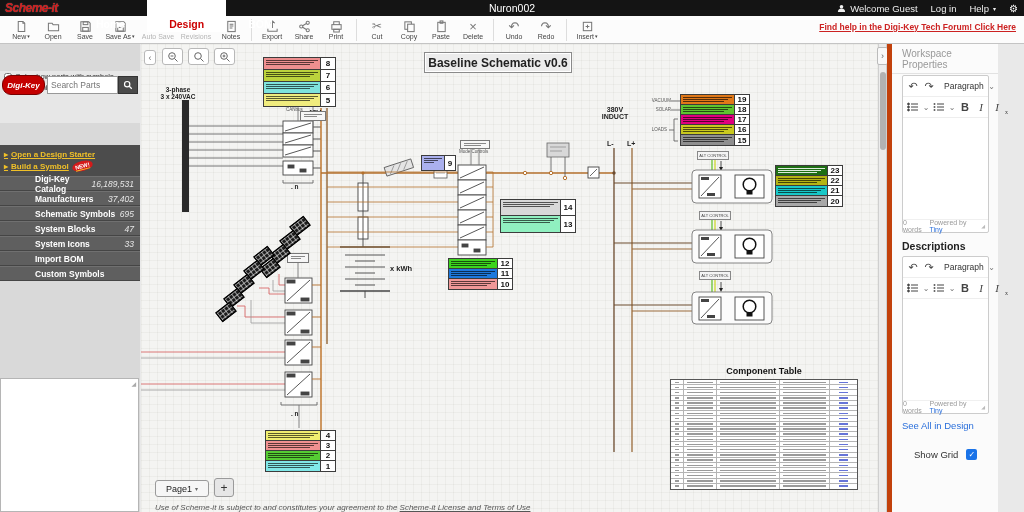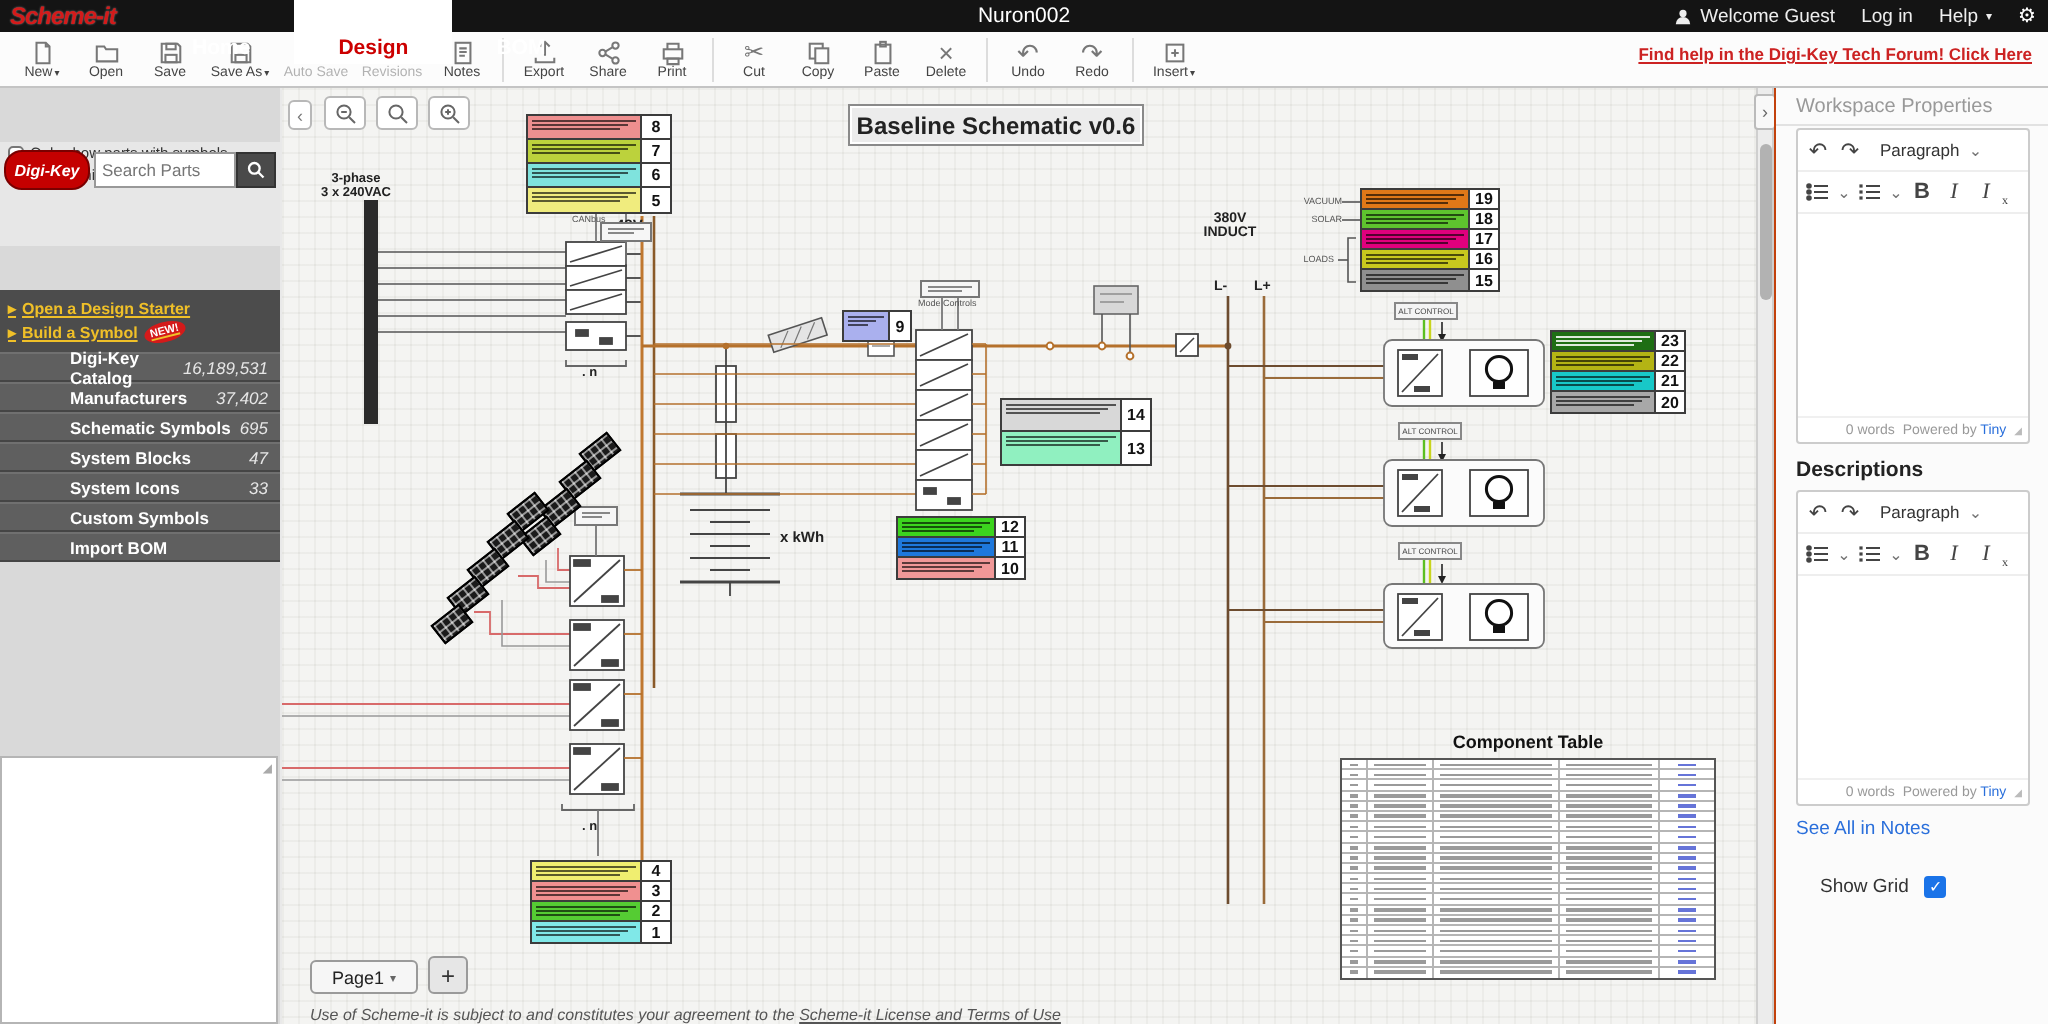--- a/index.html
+++ b/index.html
@@ -95,21 +95,21 @@
   .page-add { left:73px; top:434px; width:20px; height:19px; background:#e6e6e6; border:1px solid #9a9a9a; border-radius:3px; display:flex; align-items:center; justify-content:center; font-size:12px; color:#333; cursor:pointer; }
   .license { position:absolute; left:14px; top:459px; font-size:8px; font-style:italic; color:#555; }
   .license a { color:#555; text-decoration:underline; cursor:pointer; }
 
   
   .vscroll { position:absolute; left:878px; top:44px; width:9px; height:468px; background:#ececec; border-left:1px solid #cfcfcf; border-right:1px solid #cfcfcf; z-index:15; }
   .vthumb { position:absolute; left:1px; top:28px; width:6px; height:78px; background:#b2b2b2; border-radius:3px; }
   .collapse-btn { position:absolute; left:877px; top:47px; width:11px; height:18px; background:#f8f8f8; border:1px solid #bbb; border-radius:2px; font-size:9px; color:#666; display:flex; align-items:center; justify-content:center; cursor:pointer; z-index:16; }
 
   
-  .rpanel { position:absolute; left:887px; top:44px; width:137px; height:468px; background:#fbfbfb; border-left:1px solid #c2410c; z-index:20; }
+  .rpanel { position:absolute; left:887px; top:44px; width:111px; height:468px; background:#fbfbfb; border-left:5px solid #c2410c; z-index:20; }
   .rp-header { padding:4px 0 3px 10px; color:#999; font-size:10px; border-bottom:1px solid #e2e2e2; }
   .rp-label { padding:7px 0 3px 10px; color:#222; font-size:10.5px; font-weight:bold; }
   .editor { margin:1px 9px 0 10px; border:1px solid #ccc; border-radius:2px; background:#fff; height:158px; display:flex; flex-direction:column; }
   .ed-row { display:flex; align-items:center; height:21px; border-bottom:1px solid #eee; padding:0 3px; gap:2px; }
   .ed-btn { display:flex; align-items:center; justify-content:center; min-width:14px; height:16px; color:#444; font-size:11px; cursor:pointer; border-radius:2px; }
   .ed-btn.sm { font-size:8px; min-width:8px; color:#777; }
   .ed-para { font-size:8.5px; color:#333; margin-left:6px; display:flex; align-items:center; gap:4px; cursor:pointer; }
   .ed-b { font-weight:bold; font-size:11px; }
   .ed-i { font-style:italic; font-family:"Liberation Serif", serif; font-size:11px; }
   .ed-ix { font-style:italic; font-family:"Liberation Serif", serif; font-size:11px; position:relative; }
@@ -348,25 +348,25 @@
         </div>
       <div class="cat-row">
           <span class="cl">System Blocks</span>
           <span class="cc">47</span>
         </div>
       <div class="cat-row">
           <span class="cl">System Icons</span>
           <span class="cc">33</span>
         </div>
       <div class="cat-row">
+          <span class="cl">Import BOM</span>
+          <span class="cc"></span>
+        </div>
+      <div class="cat-row">
           <span class="cl">Custom Symbols</span>
-          <span class="cc"></span>
-        </div>
-      <div class="cat-row">
-          <span class="cl">Import BOM</span>
           <span class="cc"></span>
         </div>
     </div>
     <div class="side-white">
       <span class="rz">◢</span>
     </div>
   </div>
 
   <div class="canvas">
 
@@ -1341,20 +1341,20 @@
           </span>
       </div>
       <div class="ed-body"></div>
       <div class="ed-foot">
         <span>0 words</span>
         <span><span>Powered by</span> <span class="tiny">Tiny</span></span>
         <span class="rz">◢</span>
       </div>
     </div>
 
-    <div class="see-all">See All in Notes</div>
+    <div class="see-all">See All in Design</div>
     <div class="showgrid">
       <span>Show Grid</span>
       <span class="cbx">✓</span>
     </div>
   </div>
 
 </div>
 
 </body></html>

